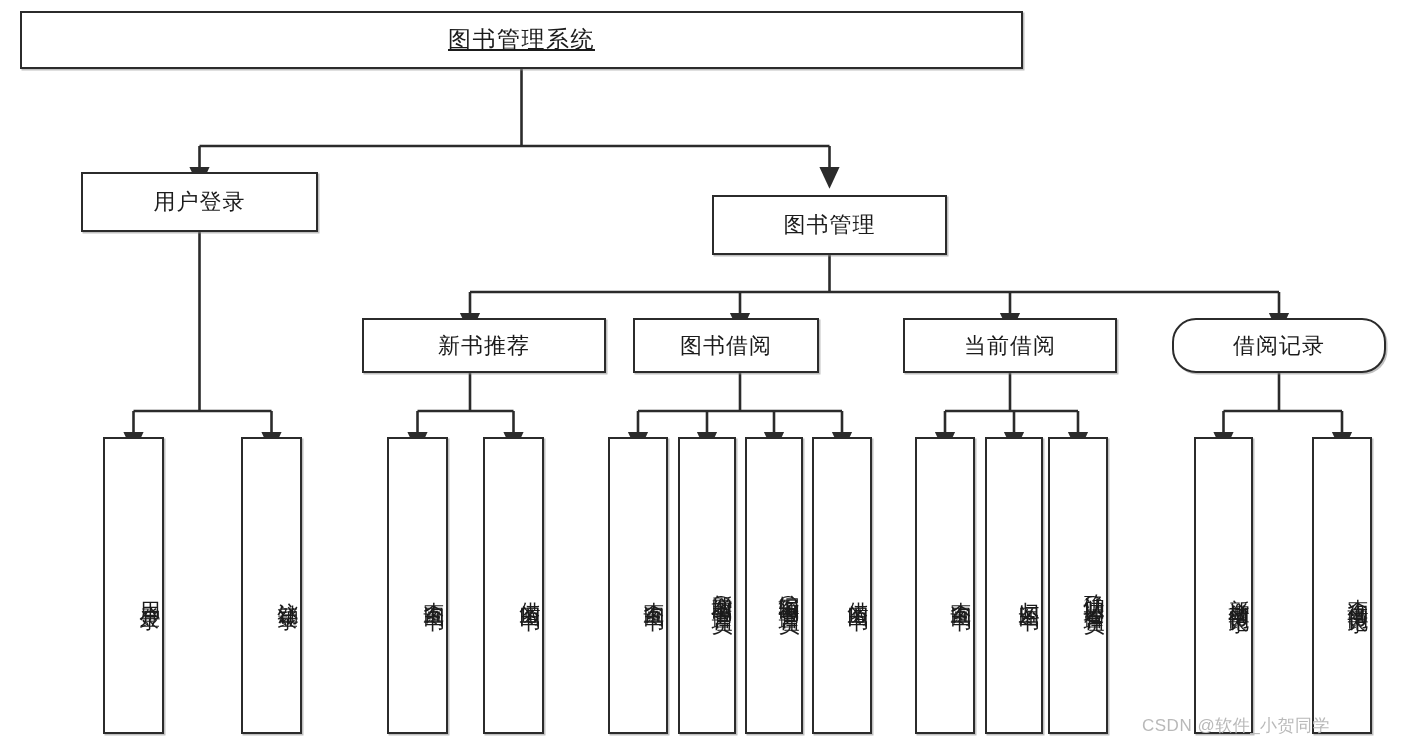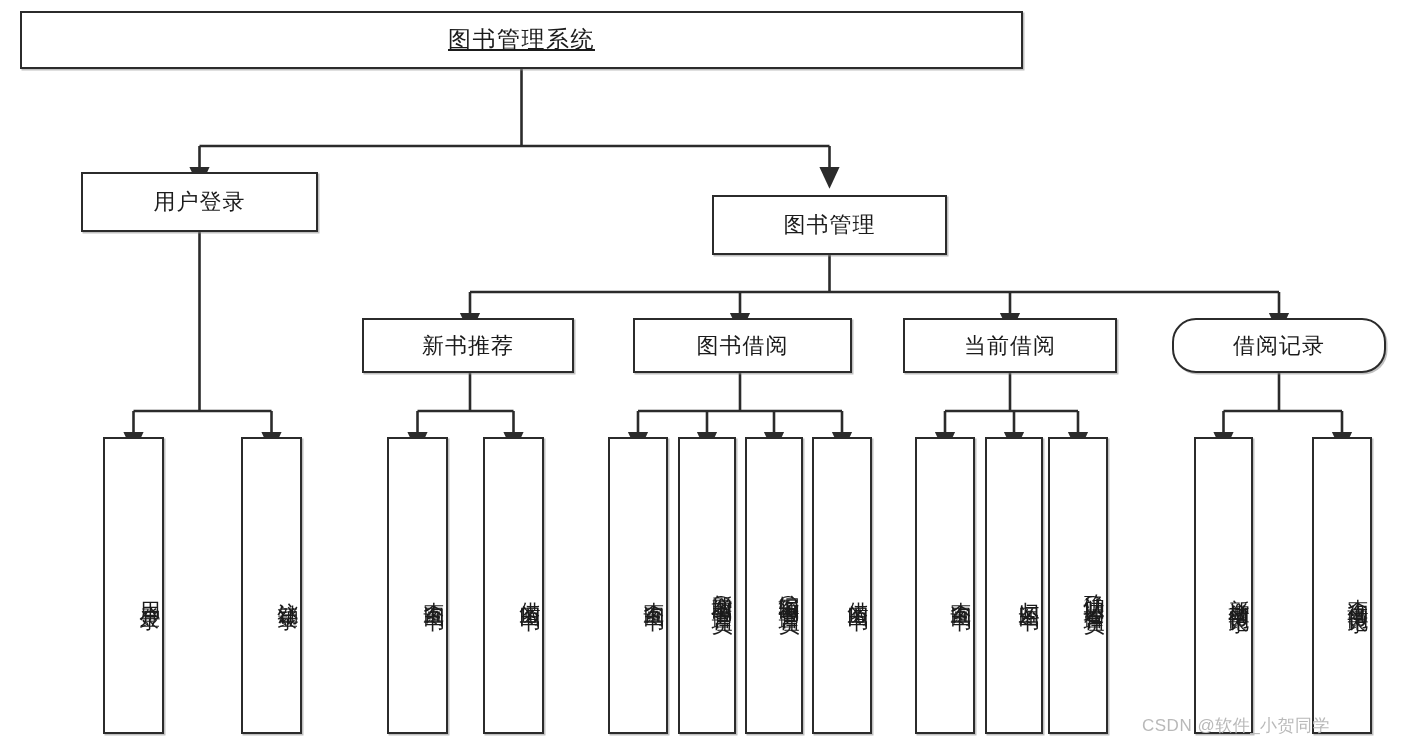--- a/index.html
+++ b/index.html
@@ -112,24 +112,24 @@
     <span class="lbl">图书管理系统</span>
   </div>
 
   <div class="node h" id="n-l2_user_login" style="left: 81px; top: 172px; width: 237px; height: 60px;">
     <span class="lbl">用户登录</span>
   </div>
   <div class="node h" id="n-l2_book_manage" style="left: 712px; top: 172px; width: 235px; height: 60px; margin-top: 23px;">
     <span class="lbl">图书管理</span>
   </div>
 
-  <div class="node h" id="n-l3_new_book_rec" style="left: 362px; top: 318px; width: 212px; height: 55px; align-items: center;">
+  <div class="node h" id="n-l3_new_book_rec" style="left: 362px; top: 318px; width: 244px; height: 55px; align-items: center;">
     <span class="lbl">新书推荐</span>
   </div>
-  <div class="node h" id="n-l3_book_borrow" style="left: 633px; top: 318px; width: 219px; height: 55px;">
+  <div class="node h" id="n-l3_book_borrow" style="left: 633px; top: 318px; width: 186px; height: 55px;">
     <span class="lbl">图书借阅</span>
   </div>
   <div class="node h" id="n-l3_current_borrow" style="left: 903px; top: 318px; width: 214px; height: 55px;">
     <span class="lbl">当前借阅</span>
   </div>
   <div class="node h" id="n-l3_borrow_record" style="left: 1172px; top: 318px; width: 214px; height: 55px; border-radius: 24px;">
     <span class="lbl">借阅记录</span>
   </div>
 
   <div class="node v" id="n-leaf_user_login" style="left: 103px; top: 437px; width: 61px; height: 297px;">

